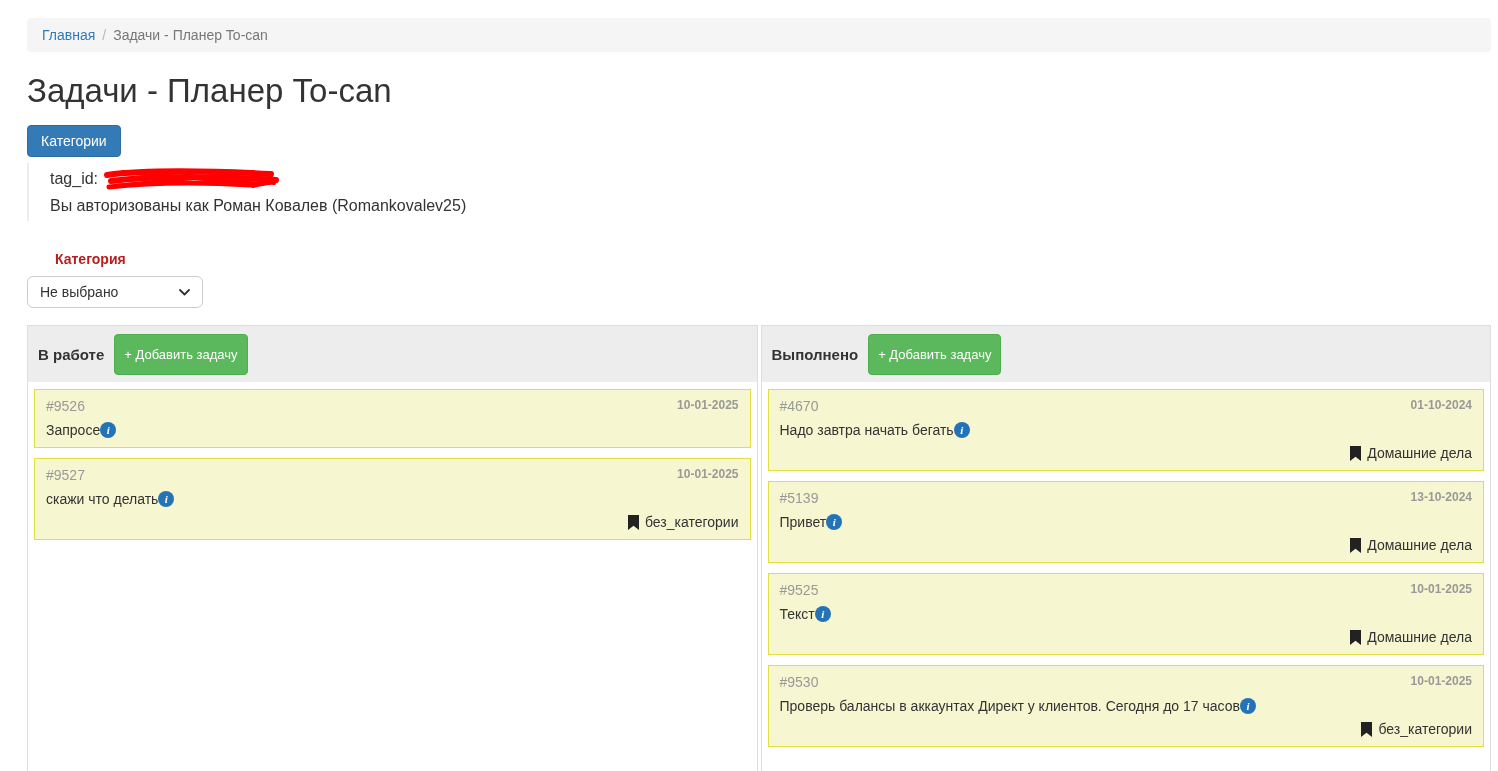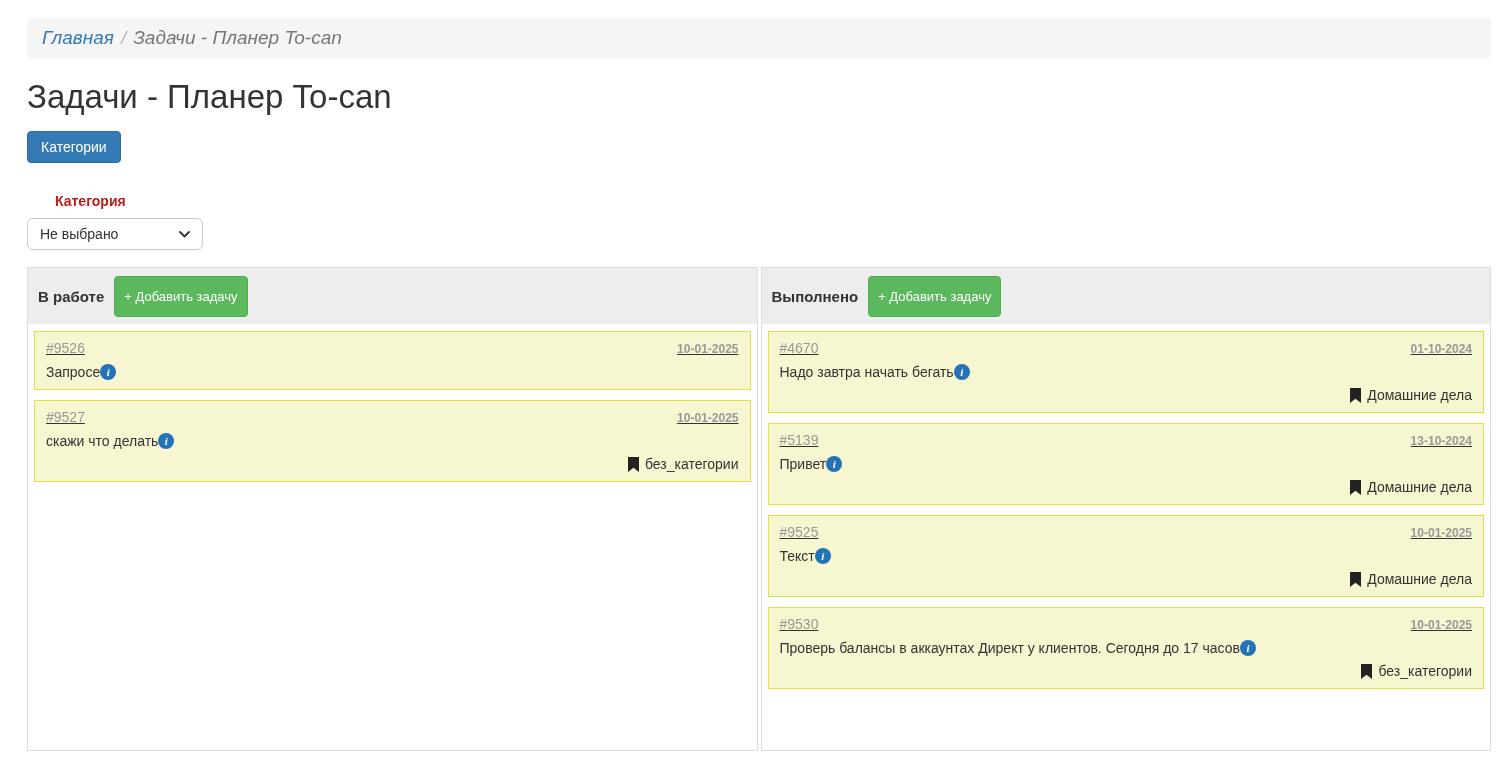--- a/index.html
+++ b/index.html
@@ -3,21 +3,21 @@
 <meta charset="utf-8">
 <style>
   html,body{margin:0;padding:0;}
   body{
     width:1498px;height:771px;overflow:hidden;background:#fff;
     font-family:"Liberation Sans", sans-serif;color:#333;position:relative;
   }
   .container{position:absolute;left:27px;top:0;width:1464px;}
 
   
-  .breadcrumb{margin-top:18px;background:#f5f5f5;border-radius:4px;padding:9px 15px;font-size:19px;box-sizing:border-box;font-style:italic;}
+  .breadcrumb{margin-top:18px;background:#f5f5f5;border-radius:4px;padding:9px 15px;font-size:14px;box-sizing:border-box;}
   .breadcrumb a{color:#337ab7;text-decoration:none;cursor:pointer;}
   .breadcrumb .sep{color:#b8b8b8;margin:0 7px;}
   .breadcrumb .current{color:#777;}
 
   h1{font-size:33px;font-weight:400;margin:20px 0 0 0;color:#333;}
 
   .btn-primary{
     display:inline-block;margin-top:15px;background:#337ab7;border:1px solid #2e6da4;color:#fff;
     font-size:14px;padding:7px 13px;border-radius:4px;cursor:pointer;font-family:inherit;
   }
@@ -37,21 +37,21 @@
   .board{display:flex;gap:3px;margin-top:17px;align-items:flex-start;}
   .column{flex:1;border:1px solid #ddd;background:#fff;height:484px;box-sizing:border-box;overflow:hidden;}
   .column-header{background:#ededed;padding:8px 10px;display:flex;align-items:center;gap:10px;height:56px;box-sizing:border-box;}
   .column-title{font-weight:700;font-size:15px;color:#333;}
   .btn-add{
     background:#5cb85c;border:1px solid #4cae4c;color:#fff;font-size:13px;
     padding:12px 9px;border-radius:4px;cursor:pointer;font-family:inherit;
   }
   .cards{padding:7px 6px;display:flex;flex-direction:column;gap:10px;}
   .task-card{background:#f6f6d0;border:1px solid #e0e040;padding:8px 11px 9px;box-sizing:border-box;cursor:pointer;}
-  .card-top{display:flex;justify-content:space-between;align-items:flex-end;text-decoration:underline;}
+  .card-top{display:flex;justify-content:space-between;align-items:flex-start;}
   .task-id{color:#999;font-size:14px;}
   .task-date{color:#999;font-size:12px;font-weight:700;}
   .card-mid{display:flex;justify-content:flex-start;align-items:center;margin-top:7px;min-height:17px;}
   .task-text{font-size:14px;color:#333;}
   .info-icon{
     width:16px;height:16px;border-radius:50%;background:#2573b7;color:#fff;flex:0 0 16px;
     font:italic 700 11px "Liberation Serif", serif;display:flex;align-items:center;justify-content:center;cursor:pointer;
   }
   .card-bottom{display:flex;justify-content:flex-end;align-items:center;gap:6px;margin-top:7px;}
   .task-category{font-size:14px;color:#333;}
@@ -62,20 +62,36 @@
 <div class="container">
 
   <nav class="breadcrumb">
     <a>Главная</a><span class="sep">/</span><span class="current">Задачи - Планер To-can</span>
   </nav>
 
   <h1>Задачи - Планер To-can</h1>
 
   <button class="btn-primary">Категории</button>
 
+  <div class="user-info">
+    <div class="tag-line">
+      <span>tag_id:</span>
+      <svg width="180" height="26" viewBox="0 0 180 26">
+        <g fill="none" stroke="#ff0000" stroke-linecap="round">
+          <path d="M4 9 C 40 4, 110 5, 168 8" stroke-width="6"></path>
+          <path d="M8 15 C 55 9, 125 11, 173 14" stroke-width="6"></path>
+          <path d="M6 21 C 60 15, 115 17, 148 19" stroke-width="5"></path>
+          <path d="M12 20 L 150 6" stroke-width="4"></path>
+          <path d="M20 6 L 160 18" stroke-width="4"></path>
+          <path d="M150 20 C 160 18, 166 16, 171 17" stroke-width="4"></path>
+        </g>
+      </svg>
+    </div>
+    <div>Вы авторизованы как Роман Ковалев (Romankovalev25)</div>
+  </div>
 
   <label class="filter-label">Категория</label>
   <div class="select-wrap">
     <span>Не выбрано</span>
     <svg width="11" height="7" viewBox="0 0 11 7">
       <polyline points="1,1 5.5,5.5 10,1" fill="none" stroke="#333" stroke-width="1.8" stroke-linecap="round" stroke-linejoin="round"></polyline>
     </svg>
   </div>
 
   <div class="board" id="board">

